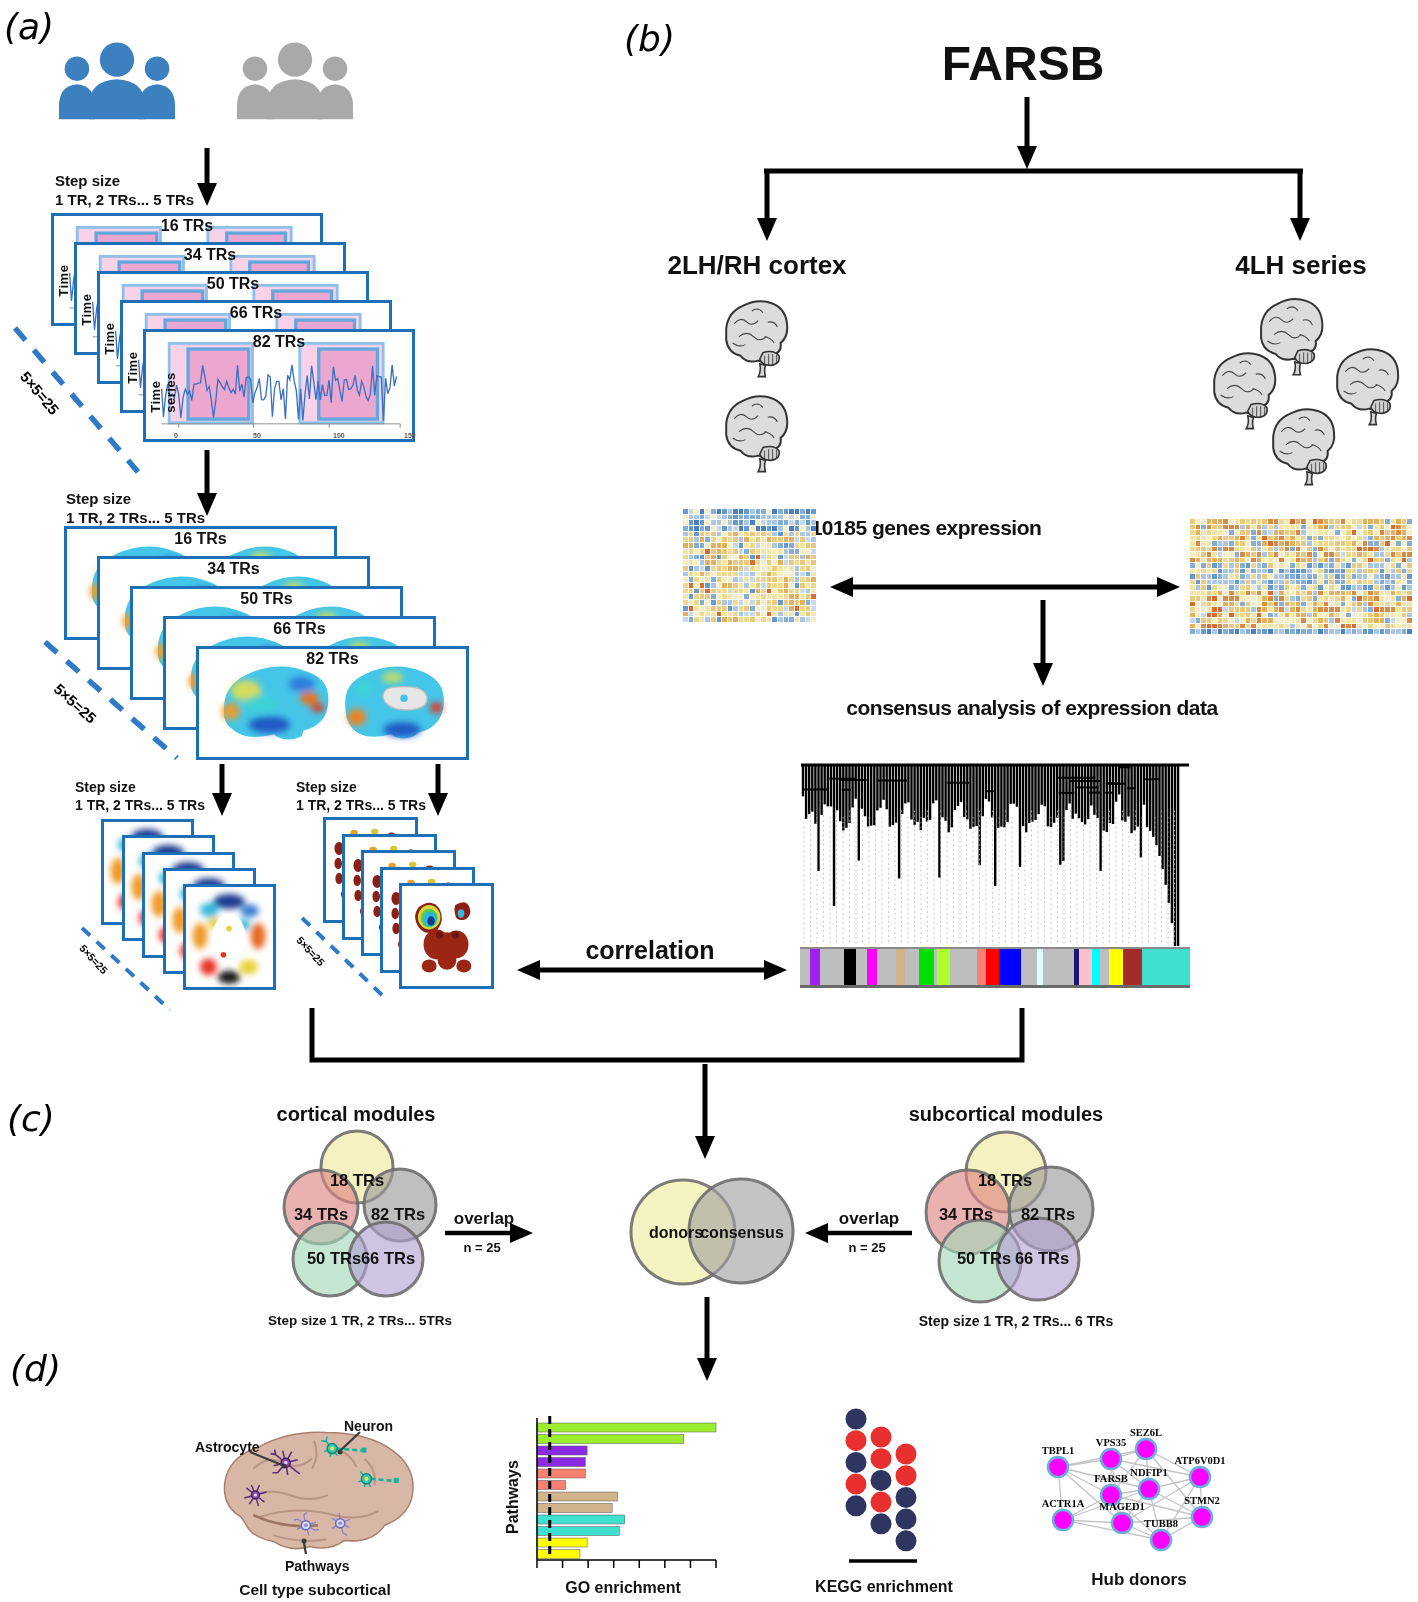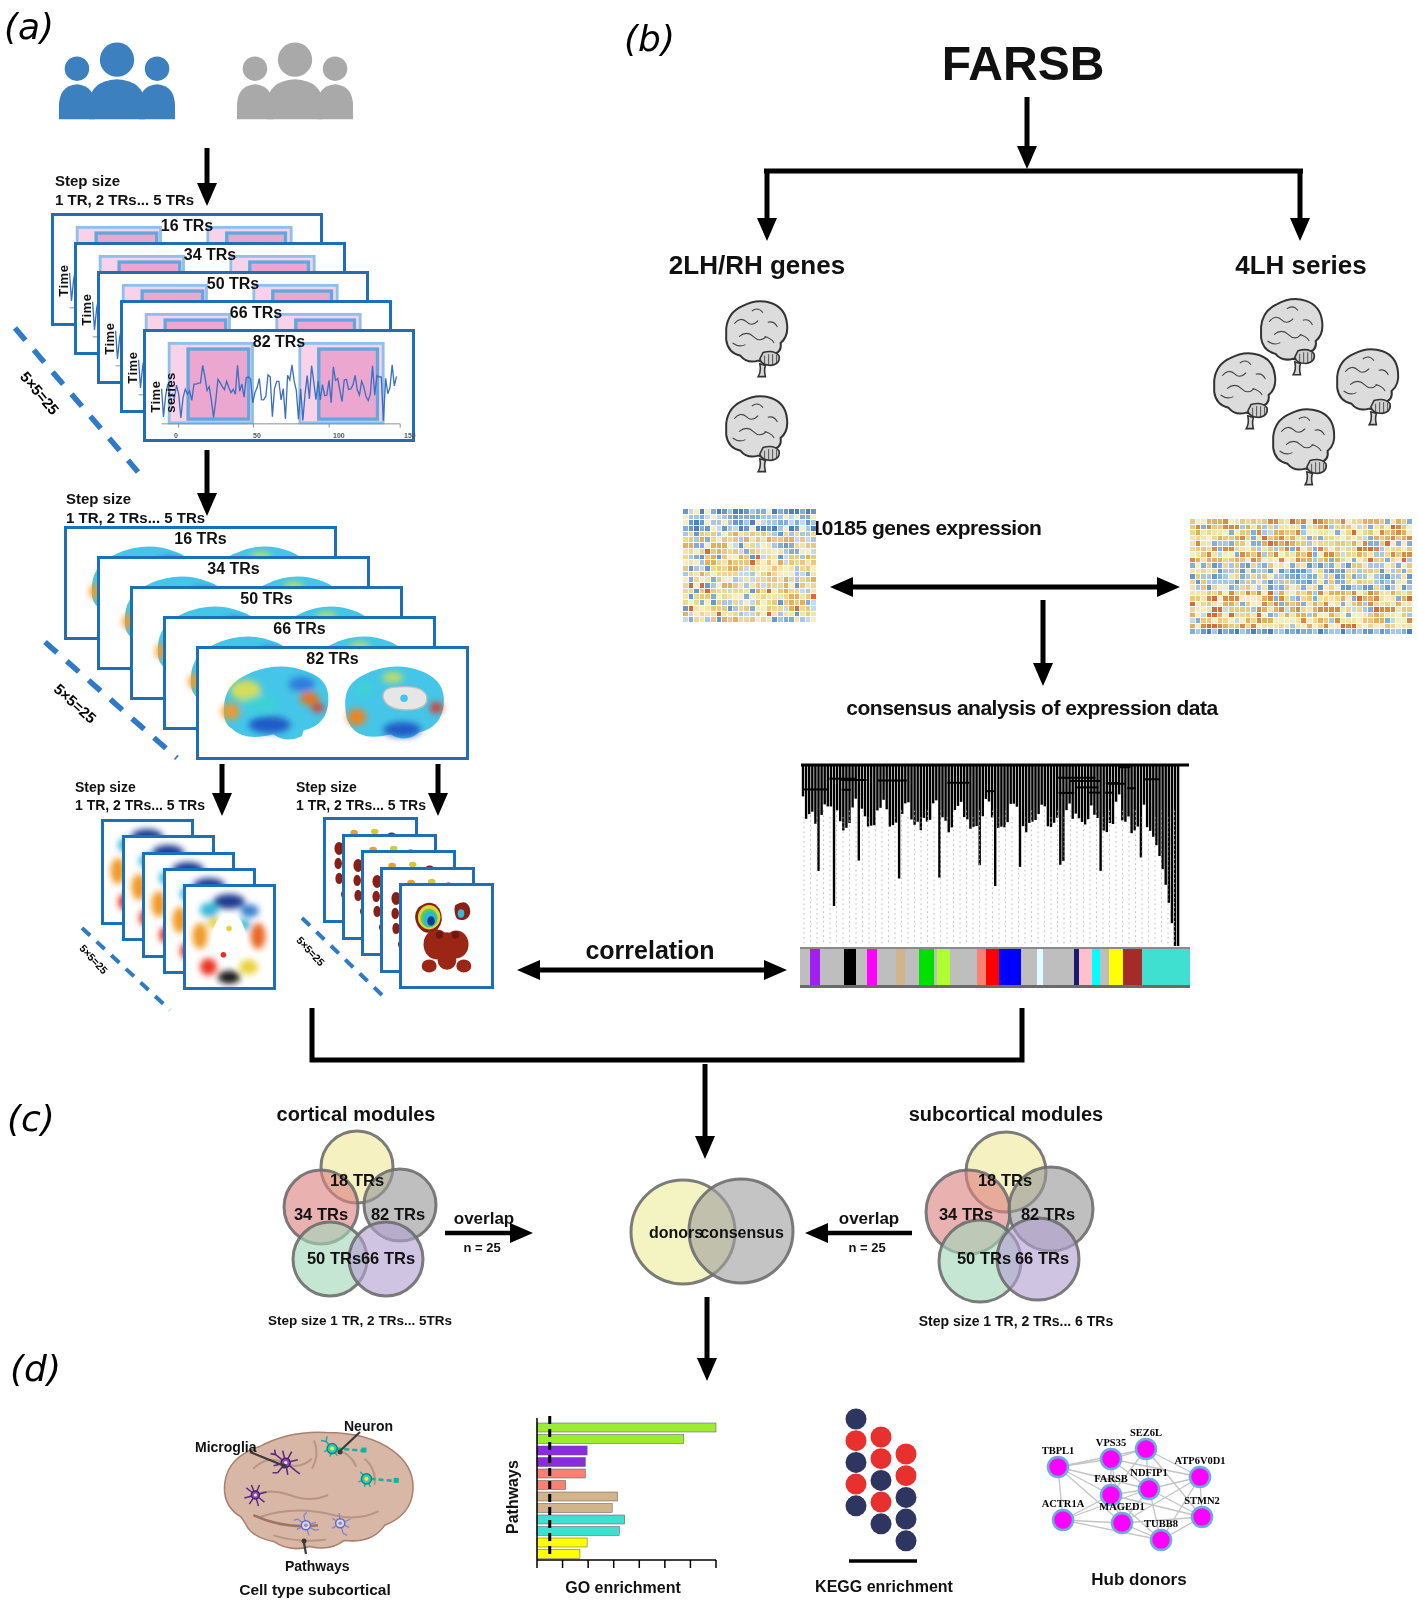--- a/index.html
+++ b/index.html
@@ -373,21 +373,21 @@
       <div class="frame" style="left: 399px; top: 883px; width: 95px; height: 106px;">
         <svg>
           <use href="#slice-s-front"></use>
         </svg>
       </div>
     </div>
 
   <span class="abs ctr b" style="left:650px;top:936px;font-size:25px">correlation</span>
 
   <span class="abs ctr b" style="left:1023px;top:36px;font-size:48px">FARSB</span>
-  <span class="abs ctr b" style="left:757px;top:250px;font-size:26px">2LH/RH genes</span>
+  <span class="abs ctr b" style="left:757px;top:250px;font-size:26px">2LH/RH cortex</span>
   <span class="abs ctr b" style="left:1301px;top:250px;font-size:26px">4LH series</span>
   <span class="abs ctr b" style="left:926px;top:516px;font-size:21px;letter-spacing:-0.5px">10185 genes expression</span>
   <span class="abs ctr b" style="left:1032px;top:696px;font-size:21px;letter-spacing:-0.5px">consensus analysis of expression data</span>
 
   <svg class="abs" style="left:715px;top:290px;width:80px;height:90px" viewBox="0 0 100 112">
       <use href="#brainsk"></use>
     </svg>
   <svg class="abs" style="left:715px;top:385px;width:80px;height:90px" viewBox="0 0 100 112">
       <use href="#brainsk"></use>
     </svg>
@@ -2000,21 +2000,21 @@
   <span class="abs ctr b" style="left:482px;top:1240px;font-size:13px">n = 25</span>
   <span class="abs ctr b" style="left:869px;top:1209px;font-size:17px">overlap</span>
   <span class="abs ctr b" style="left:867px;top:1240px;font-size:13px">n = 25</span>
 
   <span class="abs ctr b" style="left:360px;top:1313px;font-size:13.5px">Step size 1 TR, 2 TRs... 5TRs</span>
   <span class="abs ctr b" style="left:1016px;top:1313px;font-size:14px">Step size 1 TR, 2 TRs... 6 TRs</span>
 
   <svg class="abs" style="left:213px;top:1418px;width:212px;height:152px" viewBox="0 0 210 150">
       <use href="#braind"></use>
     </svg>
-  <span class="abs b" style="left:195px;top:1439px;font-size:14px">Microglia</span>
+  <span class="abs b" style="left:195px;top:1439px;font-size:14px">Astrocyte</span>
   <span class="abs b" style="left:344px;top:1418px;font-size:14px">Neuron</span>
   <span class="abs b" style="left:285px;top:1558px;font-size:14px">Pathways</span>
   <span class="abs ctr b" style="left:315px;top:1581px;font-size:15.5px">Cell type subcortical</span>
 
   <span class="abs b" style="left:504px;top:1442px;height:92px;writing-mode:vertical-rl;transform:rotate(180deg);font-size:16px">Pathways</span>
   <svg id="go-chart" class="abs" style="left:498px;top:1408px" width="232" height="178">
       <rect x="39" y="15" width="179" height="9" fill="#9ced2f" stroke="#555" stroke-width="0.5"></rect>
       <rect x="39" y="26.5" width="146.78" height="9" fill="#9ced2f" stroke="#555" stroke-width="0.5"></rect>
       <rect x="39" y="38" width="50.120000000000005" height="9" fill="#8a2be2" stroke="#555" stroke-width="0.5"></rect>
       <rect x="39" y="49.5" width="48.330000000000005" height="9" fill="#8a2be2" stroke="#555" stroke-width="0.5"></rect>

